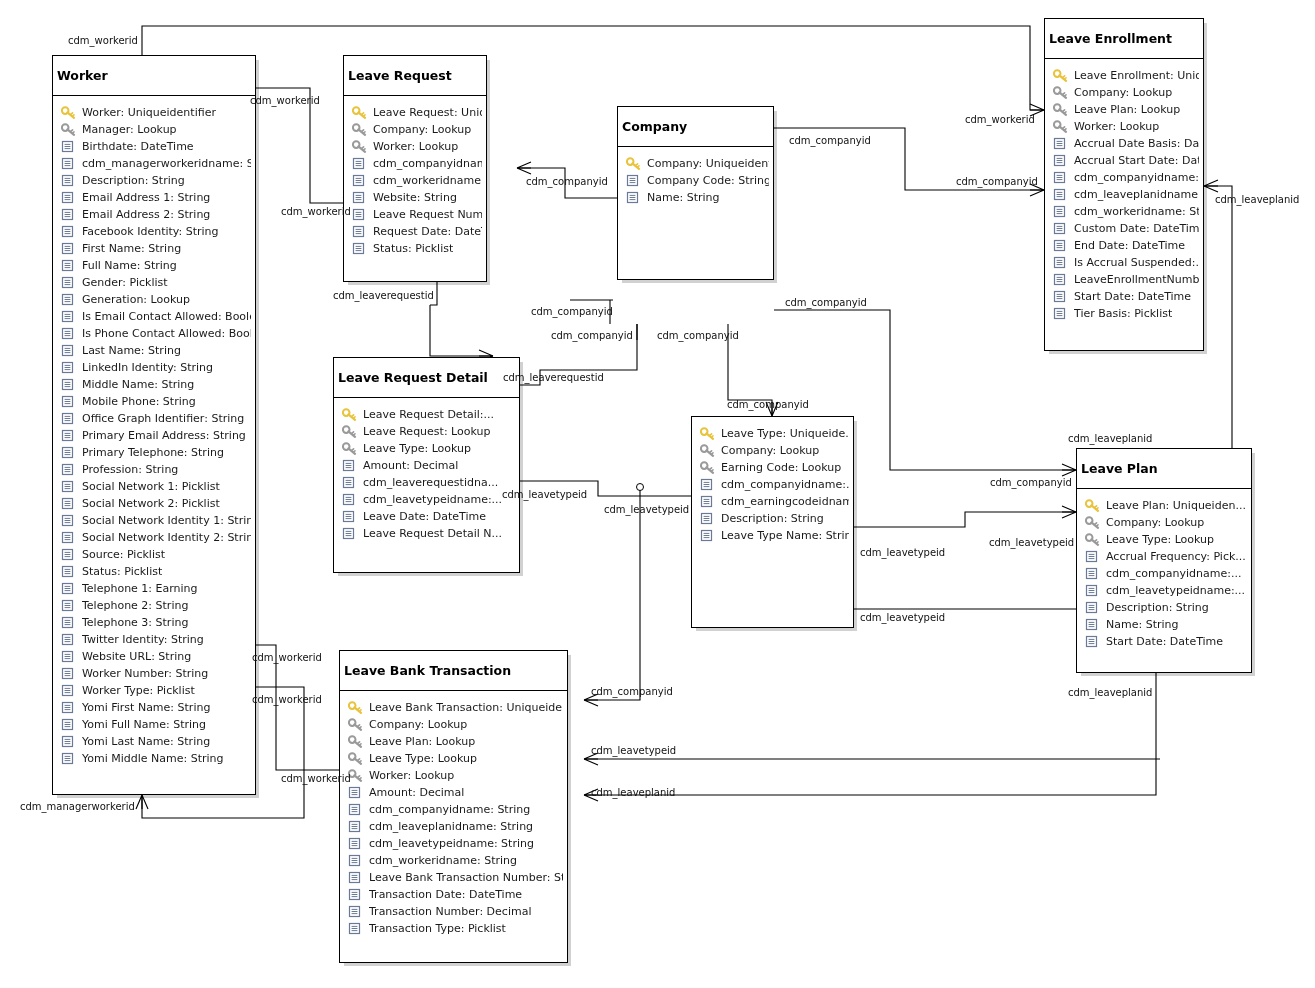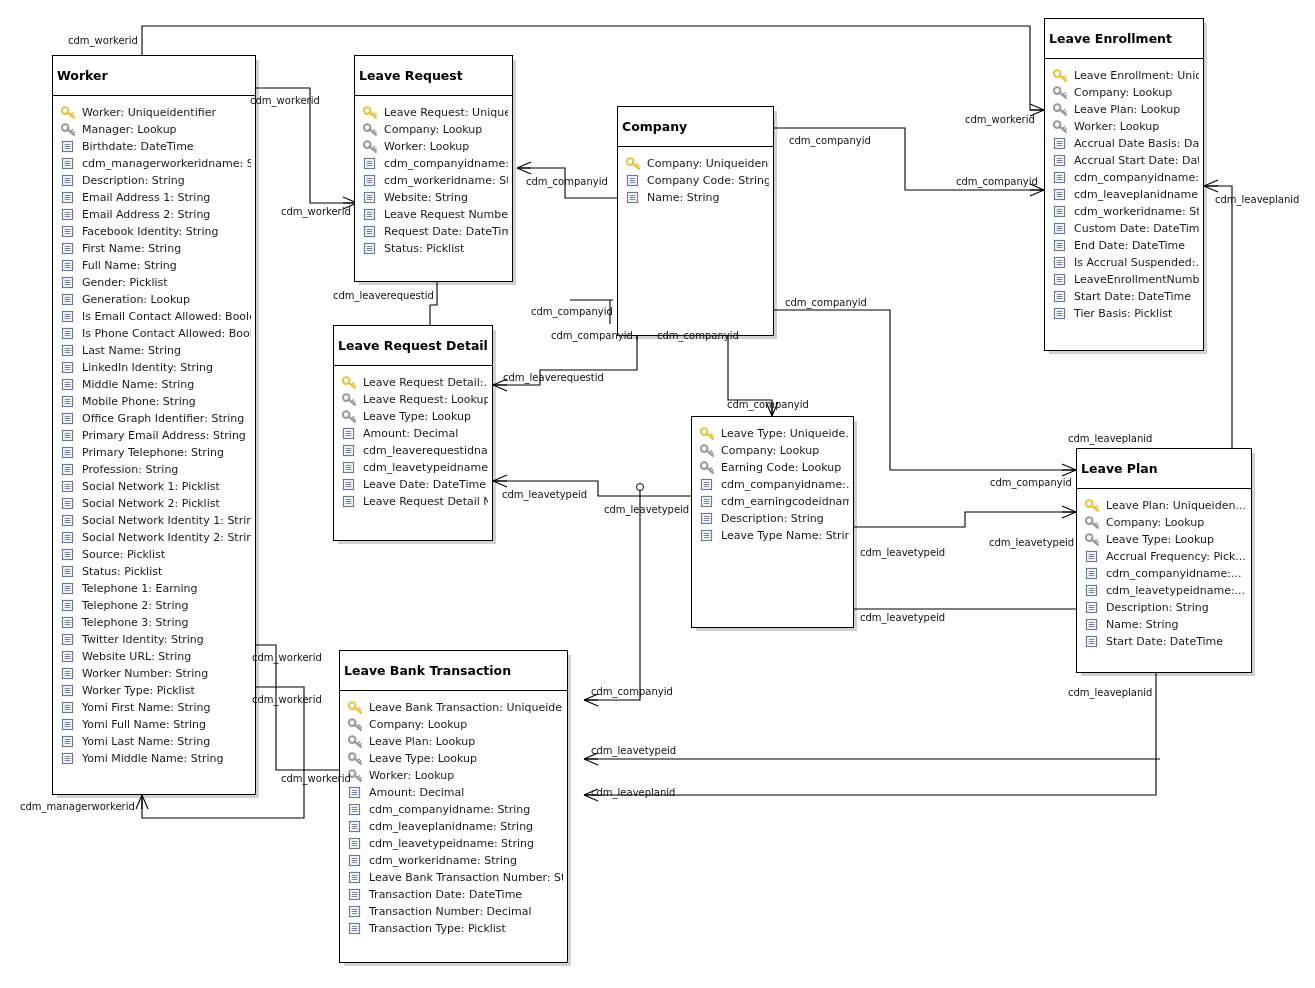--- a/index.html
+++ b/index.html
@@ -424,21 +424,21 @@
           </div>
           <div class="attr">
             <span class="ico"><svg width="15" height="13" viewBox="0 0 15 13">
                 <rect x="1.5" y="1.5" width="10" height="10" fill="#fff" stroke="#6a7a96" stroke-width="1.2"></rect>
                 <path d="M3.6 4.4 H9.4 M3.6 6.5 H9.4 M3.6 8.6 H9.4" stroke="#6a7a96" stroke-width="1"></path>
               </svg></span>
             <span class="label">Yomi Middle Name: String</span>
           </div>
         </div>
       </div>
-      <div class="entity" style="left: 354px; top: 55px; width: 159px; height: 227px;">
+      <div class="entity" style="left: 343px; top: 55px; width: 144px; height: 227px;">
         <div class="entity-header">Leave Request</div>
         <div class="entity-body">
           <div class="attr">
             <span class="ico"><svg width="15" height="13" viewBox="0 0 15 13">
                 <circle cx="4.2" cy="4.6" r="3.3" fill="none" stroke="#e8c33c" stroke-width="2"></circle>
                 <path d="M6.4 6.4 L13 11.8" stroke="#e8c33c" stroke-width="2.2" fill="none" stroke-linecap="round"></path>
                 <path d="M10 8.2 L11.6 6.8 M11.6 10 L13 8.8" stroke="#e8c33c" stroke-width="1.6" stroke-linecap="round"></path>
               </svg></span>
             <span class="label">Leave Request: Uniquei...</span>
           </div>
@@ -495,21 +495,21 @@
           </div>
           <div class="attr">
             <span class="ico"><svg width="15" height="13" viewBox="0 0 15 13">
                 <rect x="1.5" y="1.5" width="10" height="10" fill="#fff" stroke="#6a7a96" stroke-width="1.2"></rect>
                 <path d="M3.6 4.4 H9.4 M3.6 6.5 H9.4 M3.6 8.6 H9.4" stroke="#6a7a96" stroke-width="1"></path>
               </svg></span>
             <span class="label">Status: Picklist</span>
           </div>
         </div>
       </div>
-      <div class="entity" style="left: 617px; top: 106px; width: 157px; height: 230px;">
+      <div class="entity" style="left: 617px; top: 106px; width: 157px; height: 174px;">
         <div class="entity-header">Company</div>
         <div class="entity-body">
           <div class="attr">
             <span class="ico"><svg width="15" height="13" viewBox="0 0 15 13">
                 <circle cx="4.2" cy="4.6" r="3.3" fill="none" stroke="#e8c33c" stroke-width="2"></circle>
                 <path d="M6.4 6.4 L13 11.8" stroke="#e8c33c" stroke-width="2.2" fill="none" stroke-linecap="round"></path>
                 <path d="M10 8.2 L11.6 6.8 M11.6 10 L13 8.8" stroke="#e8c33c" stroke-width="1.6" stroke-linecap="round"></path>
               </svg></span>
             <span class="label">Company: Uniqueidenti...</span>
           </div>
@@ -636,21 +636,21 @@
           </div>
           <div class="attr">
             <span class="ico"><svg width="15" height="13" viewBox="0 0 15 13">
                 <rect x="1.5" y="1.5" width="10" height="10" fill="#fff" stroke="#6a7a96" stroke-width="1.2"></rect>
                 <path d="M3.6 4.4 H9.4 M3.6 6.5 H9.4 M3.6 8.6 H9.4" stroke="#6a7a96" stroke-width="1"></path>
               </svg></span>
             <span class="label">Tier Basis: Picklist</span>
           </div>
         </div>
       </div>
-      <div class="entity" style="left: 333px; top: 325px; width: 160px; height: 216px;">
+      <div class="entity" style="left: 333px; top: 357px; width: 187px; height: 216px;">
         <div class="entity-header">Leave Request Detail</div>
         <div class="entity-body">
           <div class="attr">
             <span class="ico"><svg width="15" height="13" viewBox="0 0 15 13">
                 <circle cx="4.2" cy="4.6" r="3.3" fill="none" stroke="#e8c33c" stroke-width="2"></circle>
                 <path d="M6.4 6.4 L13 11.8" stroke="#e8c33c" stroke-width="2.2" fill="none" stroke-linecap="round"></path>
                 <path d="M10 8.2 L11.6 6.8 M11.6 10 L13 8.8" stroke="#e8c33c" stroke-width="1.6" stroke-linecap="round"></path>
               </svg></span>
             <span class="label">Leave Request Detail:...</span>
           </div>

